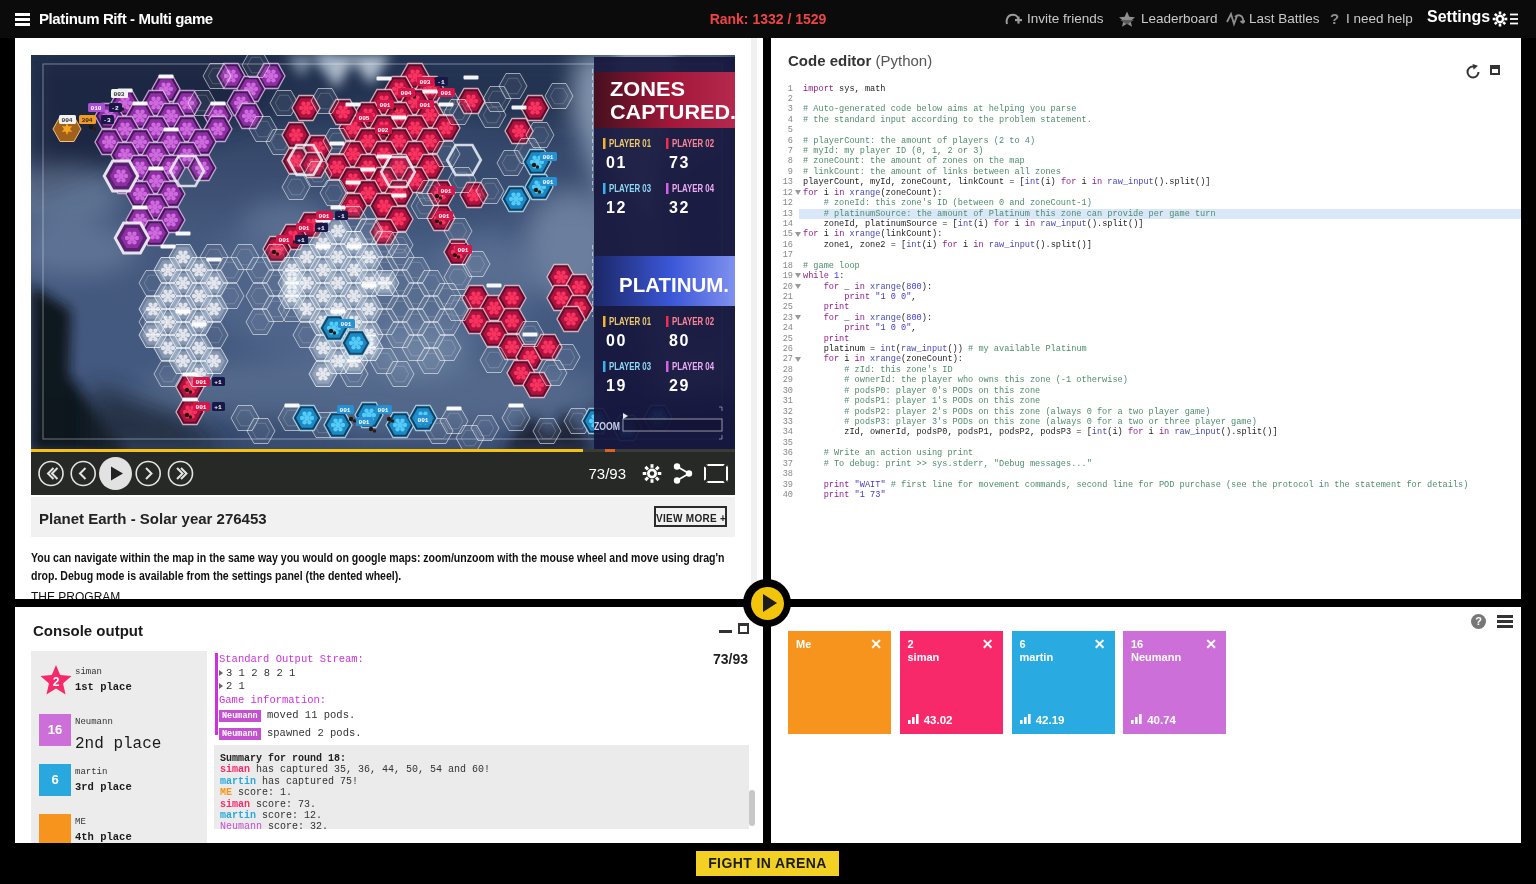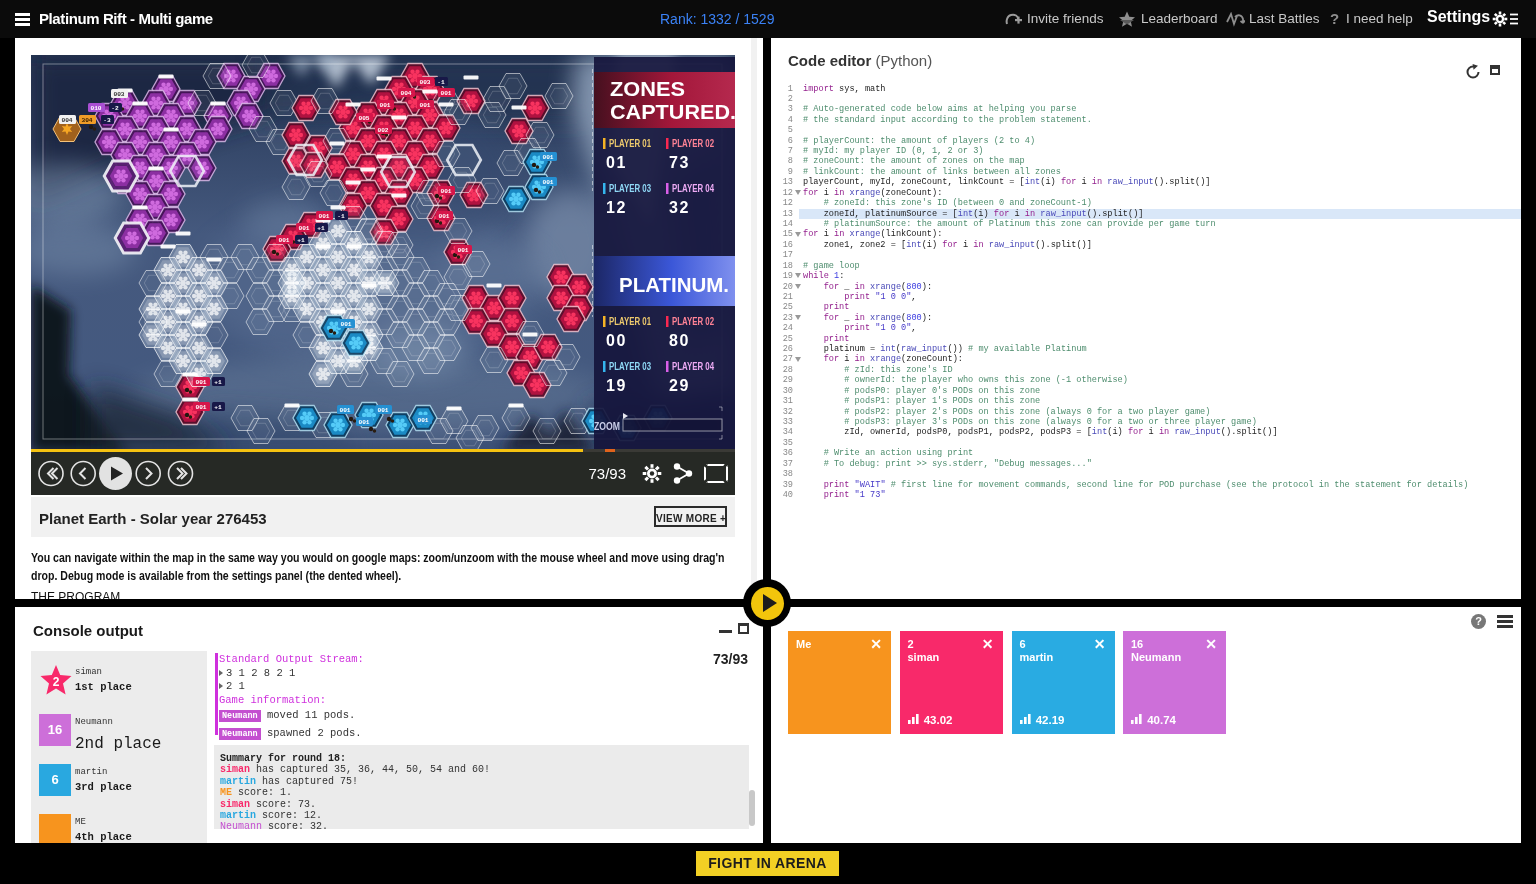--- a/index.html
+++ b/index.html
@@ -7,21 +7,21 @@
 </style></head>
 <body>
 
 <div style="position:absolute;left:0;top:0;width:1536px;height:38px;background:#0b0b0b">
  <div style="position:absolute;left:15px;top:13px;width:15px;height:13px">
   <div style="position:absolute;top:0;width:15px;height:2.6px;background:#fff"></div>
   <div style="position:absolute;top:5px;width:15px;height:2.6px;background:#fff"></div>
   <div style="position:absolute;top:10px;width:15px;height:2.6px;background:#fff"></div>
  </div>
  <div style="position:absolute;left:39px;top:10px;font-size:15px;letter-spacing:-0.4px;font-weight:bold;color:#fff">Platinum Rift - Multi game</div>
- <div style="position:absolute;left:660px;top:11px;width:216px;font-size:14px;font-weight:normal;color:#3b82f6">Rank: 1332 / 1529</div>
+ <div style="position:absolute;left:660px;top:11px;width:216px;text-align:center;font-size:14px;font-weight:bold;color:#ef4444">Rank: 1332 / 1529</div>
  <div style="position:absolute;left:1005px;top:11px;color:#c9c9c9;font-size:13.5px">
    <span style="position:absolute;left:0px;top:1px;width:16px;height:14px">
      <svg width="17" height="16" viewBox="0 0 17 16">
           <path d="M2,12 C1,9 2,4 6,3 C10,2 13,4 13,7" fill="none" stroke="#9b9b9b" stroke-width="2"></path>
           <rect x="10" y="7" width="7" height="2.2" fill="#9b9b9b"></rect>
           <rect x="12.4" y="4.6" width="2.2" height="7" fill="#9b9b9b"></rect>
         </svg>
    </span>
    <span style="position:absolute;left:22px;white-space:nowrap">Invite friends</span>
  </div>
@@ -802,22 +802,22 @@
       <div style="height:10.43px;line-height:10.43px;white-space:pre"><span class="c"># Auto-generated code below aims at helping you parse</span></div>
       <div style="height:10.43px;line-height:10.43px;white-space:pre"><span class="c"># the standard input according to the problem statement.</span></div>
       <div style="height:10.43px;line-height:10.43px;white-space:pre">&nbsp;</div>
       <div style="height:10.43px;line-height:10.43px;white-space:pre"><span class="c"># playerCount: the amount of players (2 to 4)</span></div>
       <div style="height:10.43px;line-height:10.43px;white-space:pre"><span class="c"># myId: my player ID (0, 1, 2 or 3)</span></div>
       <div style="height:10.43px;line-height:10.43px;white-space:pre"><span class="c"># zoneCount: the amount of zones on the map</span></div>
       <div style="height:10.43px;line-height:10.43px;white-space:pre"><span class="c"># linkCount: the amount of links between all zones</span></div>
       <div style="height:10.43px;line-height:10.43px;white-space:pre"><span class="t">playerCount, myId, zoneCount, linkCount = [</span><span class="b">int</span><span class="t">(i) </span><span class="k">for</span><span class="t"> i </span><span class="k">in</span><span class="t"> </span><span class="b">raw_input</span><span class="t">().split()]</span></div>
       <div style="height:10.43px;line-height:10.43px;white-space:pre"><span class="k">for</span><span class="t"> i </span><span class="k">in</span><span class="t"> </span><span class="b">xrange</span><span class="t">(zoneCount):</span></div>
       <div style="height:10.43px;line-height:10.43px;white-space:pre"><span class="t">    </span><span class="c"># zoneId: this zone's ID (between 0 and zoneCount-1)</span></div>
+      <div style="height:10.43px;line-height:10.43px;white-space:pre"><span class="t">    </span><span class="c"># platinumSource: the amount of Platinum this zone can provide per game turn</span></div>
       <div style="height:10.43px;line-height:10.43px;white-space:pre"><span class="t">    zoneId, platinumSource = [</span><span class="b">int</span><span class="t">(i) </span><span class="k">for</span><span class="t"> i </span><span class="k">in</span><span class="t"> </span><span class="b">raw_input</span><span class="t">().split()]</span></div>
-      <div style="height:10.43px;line-height:10.43px;white-space:pre"><span class="t">    </span><span class="c"># platinumSource: the amount of Platinum this zone can provide per game turn</span></div>
       <div style="height:10.43px;line-height:10.43px;white-space:pre"><span class="k">for</span><span class="t"> i </span><span class="k">in</span><span class="t"> </span><span class="b">xrange</span><span class="t">(linkCount):</span></div>
       <div style="height:10.43px;line-height:10.43px;white-space:pre"><span class="t">    zone1, zone2 = [</span><span class="b">int</span><span class="t">(i) </span><span class="k">for</span><span class="t"> i </span><span class="k">in</span><span class="t"> </span><span class="b">raw_input</span><span class="t">().split()]</span></div>
       <div style="height:10.43px;line-height:10.43px;white-space:pre">&nbsp;</div>
       <div style="height:10.43px;line-height:10.43px;white-space:pre"><span class="c"># game loop</span></div>
       <div style="height:10.43px;line-height:10.43px;white-space:pre"><span class="k">while</span><span class="t"> </span><span class="n">1</span><span class="t">:</span></div>
       <div style="height:10.43px;line-height:10.43px;white-space:pre"><span class="t">    </span><span class="k">for</span><span class="t"> _ </span><span class="k">in</span><span class="t"> </span><span class="b">xrange</span><span class="t">(</span><span class="n">800</span><span class="t">):</span></div>
       <div style="height:10.43px;line-height:10.43px;white-space:pre"><span class="t">        </span><span class="k">print</span><span class="t"> </span><span class="s">"1 0 0"</span><span class="t">,</span></div>
       <div style="height:10.43px;line-height:10.43px;white-space:pre"><span class="t">    </span><span class="k">print</span></div>
       <div style="height:10.43px;line-height:10.43px;white-space:pre"><span class="t">    </span><span class="k">for</span><span class="t"> _ </span><span class="k">in</span><span class="t"> </span><span class="b">xrange</span><span class="t">(</span><span class="n">800</span><span class="t">):</span></div>
       <div style="height:10.43px;line-height:10.43px;white-space:pre"><span class="t">        </span><span class="k">print</span><span class="t"> </span><span class="s">"1 0 0"</span><span class="t">,</span></div>

